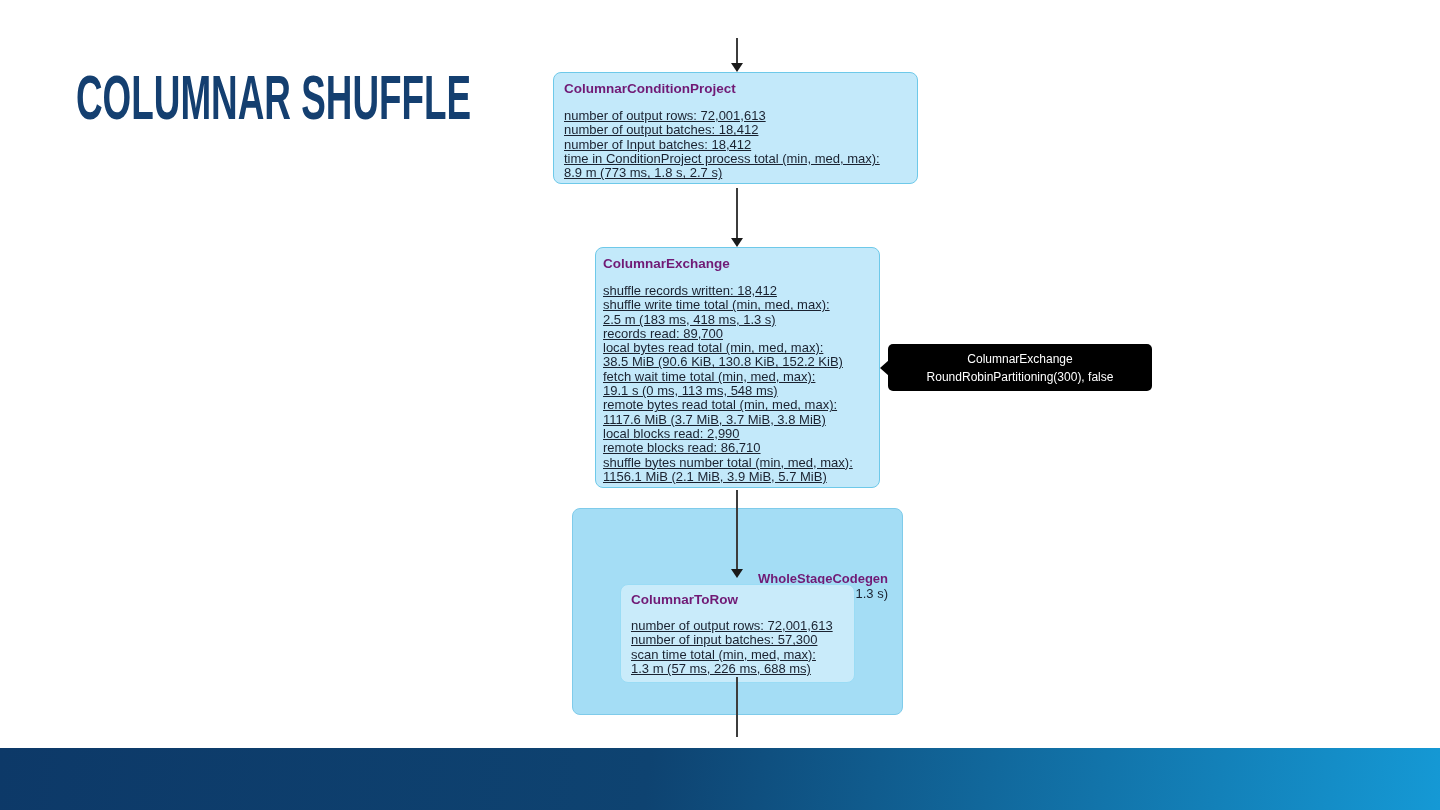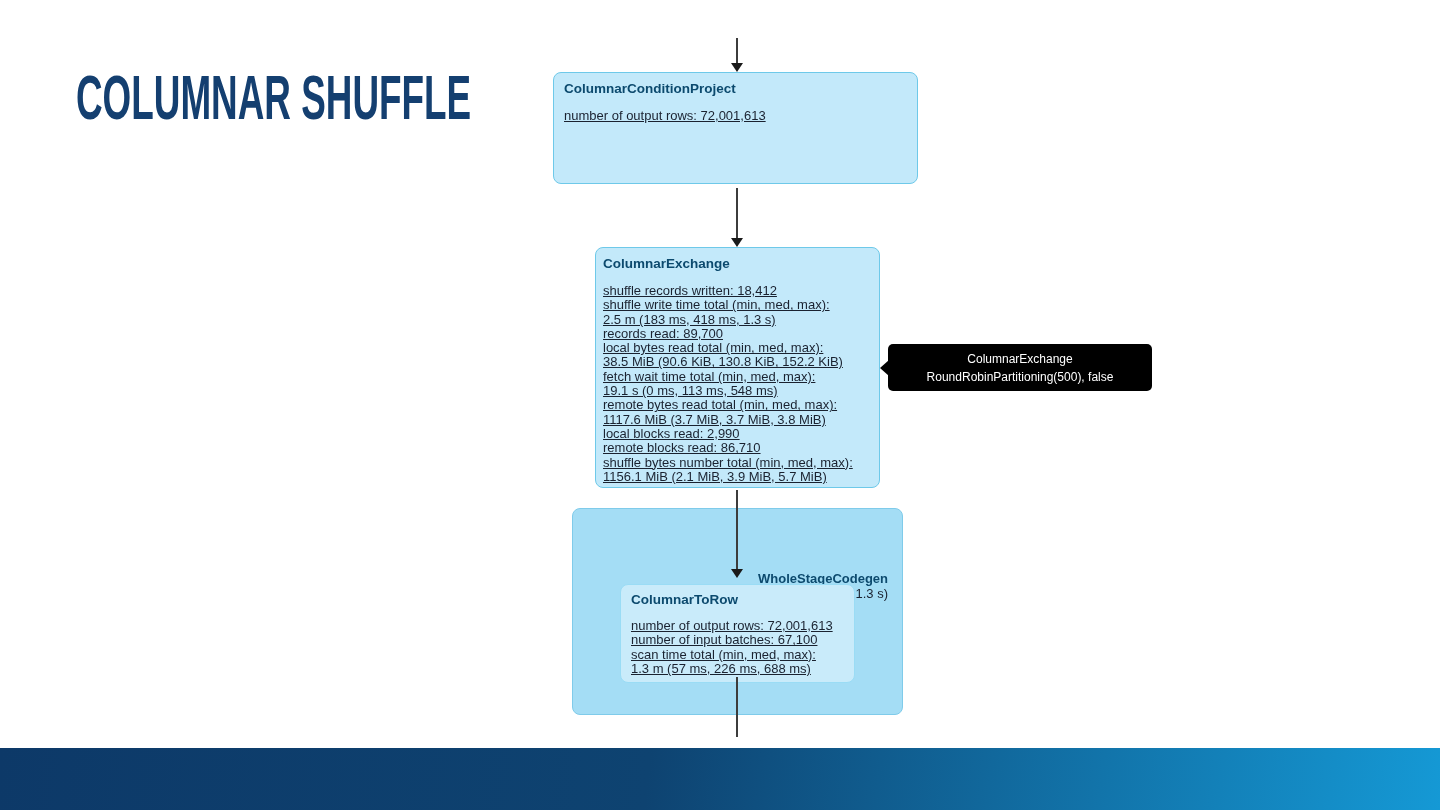--- a/index.html
+++ b/index.html
@@ -12,21 +12,21 @@
     font-size:63px;font-weight:bold;color:#143f70;line-height:1;
     transform:scaleX(0.585);transform-origin:left top;white-space:nowrap;
     letter-spacing:0px;
   }
   
   .node{
     position:absolute;background:#c3e9fa;border:1px solid #6ec9e9;
     border-radius:8px;box-sizing:border-box;padding:8px 10px;
     color:#1a2230;
   }
-  .node-title{font-weight:bold;font-size:13.5px;color:#0c4a6e;line-height:15px;}
+  .node-title{font-weight:bold;font-size:13.5px;color:#701a75;line-height:15px;}
   .metrics{margin-top:13px;font-size:13px;line-height:14.3px;white-space:nowrap;text-decoration:underline;}
   #node-condition-project{left:553px;top:72px;width:365px;height:112px;}
   #node-exchange{left:595px;top:247px;width:285px;height:241px;padding-left:7px;}
   #node-wsc{left:572px;top:508px;width:331px;height:207px;background:#a4ddf5;border-color:#7fcbea;}
   .wsc-label{position:absolute;top:14px;right:14px;text-align:right;font-size:13px;line-height:15.5px;color:#1a2230;margin-top:48px;}
   .wsc-label .node-title{font-size:13px;}
   #node-to-row{left:620px;top:584px;width:235px;height:99px;background:#c9ebfa;border-color:#9adcf5;padding-top:7px;}
   #node-to-row .metrics{margin-top:12px;}
   
   .vline{position:absolute;width:2px;background:#3c3c3c;z-index:5;}
@@ -56,20 +56,24 @@
 
 <div class="slide-title">COLUMNAR SHUFFLE</div>
 
 <div class="vline" style="left:736px;top:38px;height:25px;"></div>
 <div class="arrowhead" style="left:731px;top:63px;"></div>
 
 <div class="node" id="node-condition-project">
   <div class="node-title">ColumnarConditionProject</div>
   <div class="metrics">
     <div>number of output rows: 72,001,613</div>
+    <div>number of output batches: 18,412</div>
+    <div>number of Input batches: 18,412</div>
+    <div>time in ConditionProject process total (min, med, max):</div>
+    <div>8.9 m (773 ms, 1.8 s, 2.7 s)</div>
   </div>
 </div>
 
 <div class="vline" style="left:736px;top:188px;height:50px;"></div>
 <div class="arrowhead" style="left:731px;top:238px;"></div>
 
 <div class="node" id="node-exchange">
   <div class="node-title">ColumnarExchange</div>
   <div class="metrics">
     <div>shuffle records written: 18,412</div>
@@ -85,38 +89,38 @@
     <div>local blocks read: 2,990</div>
     <div>remote blocks read: 86,710</div>
     <div>shuffle bytes number total (min, med, max):</div>
     <div>1156.1 MiB (2.1 MiB, 3.9 MiB, 5.7 MiB)</div>
   </div>
 </div>
 
 <div class="tooltip">
   <div class="tooltip-arrow"></div>
   <div>ColumnarExchange</div>
-  <div>RoundRobinPartitioning(500), false</div>
+  <div>RoundRobinPartitioning(300), false</div>
 </div>
 
 <div class="node" id="node-wsc">
   <div class="wsc-label">
     <div class="node-title">WholeStageCodegen</div>
     <div>2.9 m (379 ms, 743 ms, 1.3 s)</div>
   </div>
 </div>
 
 <div class="vline" style="left:736px;top:490px;height:79px;"></div>
 <div class="arrowhead" style="left:731px;top:569px;"></div>
 
 <div class="node" id="node-to-row">
   <div class="node-title">ColumnarToRow</div>
   <div class="metrics">
     <div>number of output rows: 72,001,613</div>
-    <div>number of input batches: 67,100</div>
+    <div>number of input batches: 57,300</div>
     <div>scan time total (min, med, max):</div>
     <div>1.3 m (57 ms, 226 ms, 688 ms)</div>
   </div>
 </div>
 
 <div class="vline" style="left:736px;top:677px;height:60px;"></div>
 
 <div class="footer">
   
   

